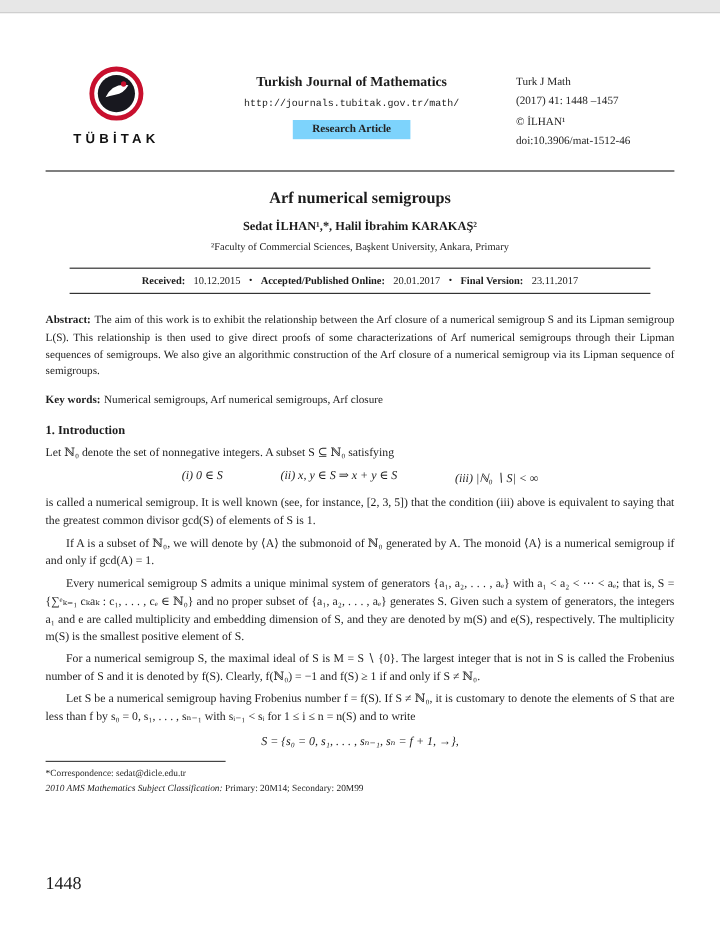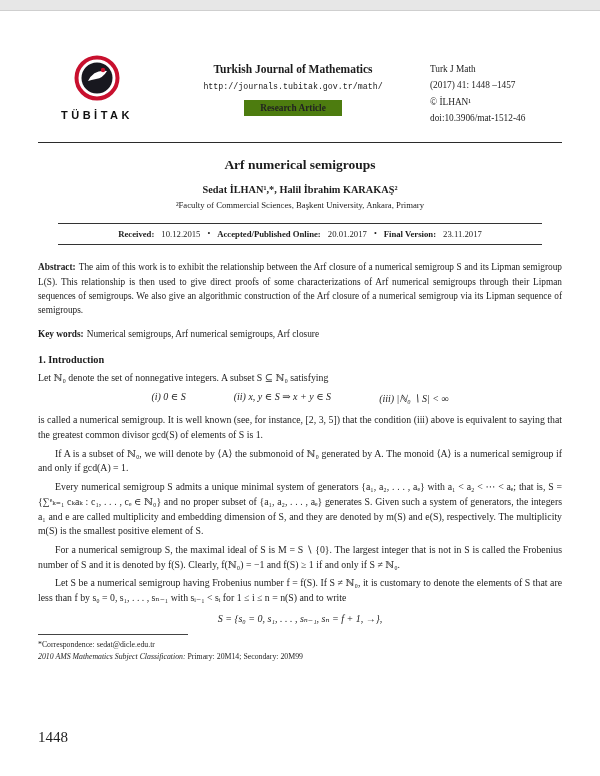--- a/index.html
+++ b/index.html
@@ -26,21 +26,21 @@
   }
   .center-col { flex: 1; text-align: center; padding-top: 8px; }
   .journal-name { font-weight: 700; font-size: 11.5px; }
   .journal-url {
     margin-top: 7px;
     font-family: "Liberation Mono", "DejaVu Sans Mono", monospace;
     font-size: 8.3px; color: #222;
   }
   .article-type {
     display: inline-block; margin-top: 9px;
-    background: #4d7c0f; padding: 3px 16px;
+    background: #7dd3fc; padding: 3px 16px;
     font-weight: 700; font-size: 9.3px; color: #222;
   }
   .right-col { width: 132px; font-size: 9.3px; line-height: 1.75; padding-top: 6px; }
   .right-col div { white-space: nowrap; }
 
   .rule { border: none; border-top: 1.2px solid #2b2b2b; margin: 16px 38px 0 38px; }
 
   
   .title { margin-top: 14px; text-align: center; font-weight: 700; font-size: 13.5px; }
   .authors { margin-top: 11px; text-align: center; font-weight: 700; font-size: 10.3px; }

